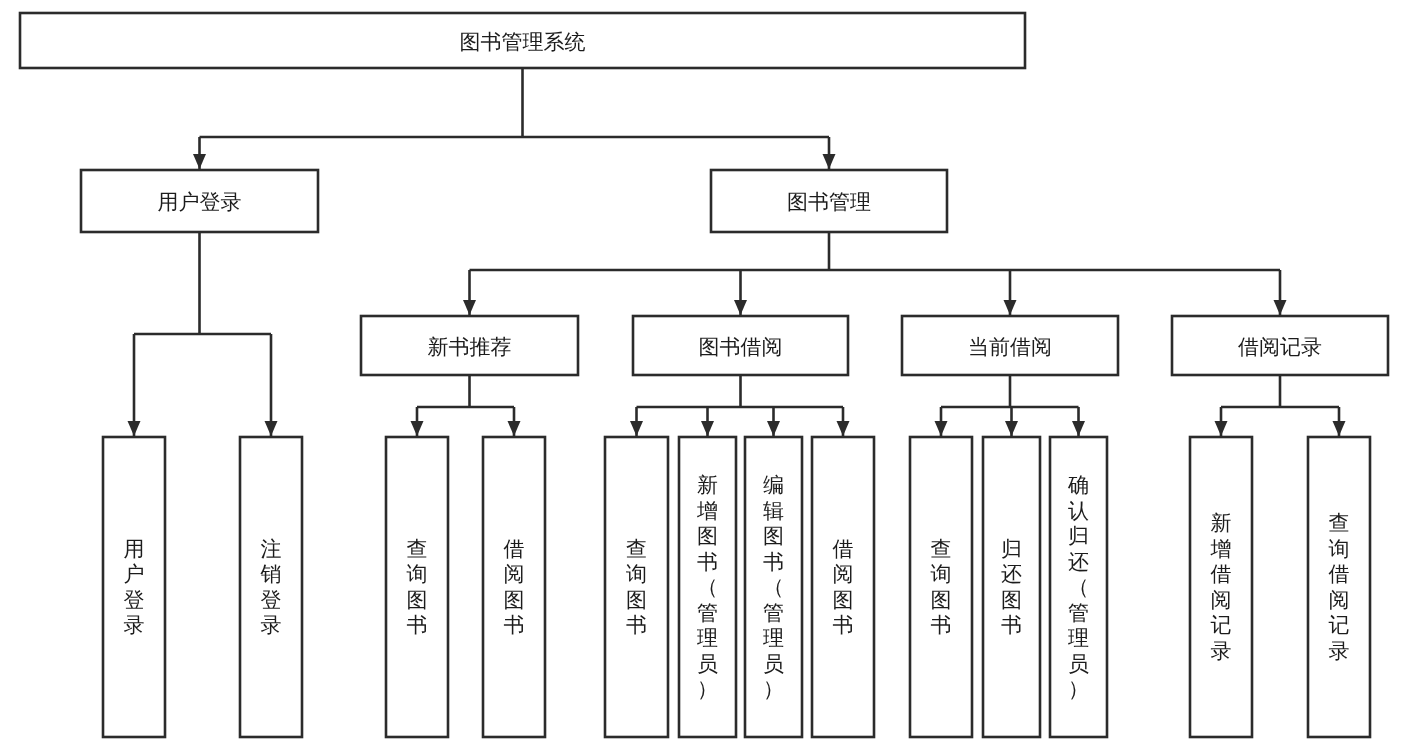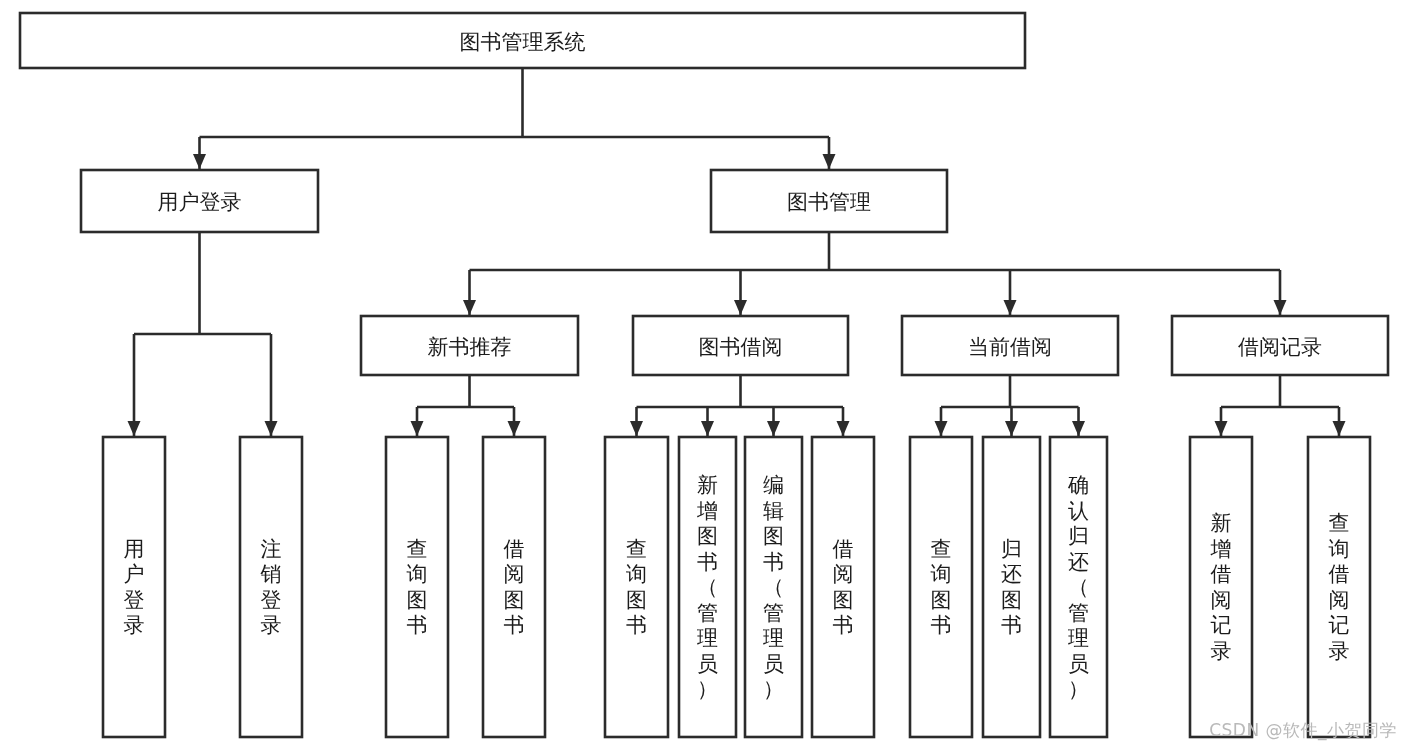--- a/index.html
+++ b/index.html
@@ -201,14 +201,13 @@
         <g>
           <rect x="1190" y="437" width="62" height="300" class="node-box"></rect>
           <text x="1221" class="node-label-v"><tspan x="1221" y="530.39">新</tspan><tspan x="1221" y="555.89">增</tspan><tspan x="1221" y="581.39">借</tspan><tspan x="1221" y="606.89">阅</tspan><tspan x="1221" y="632.39">记</tspan><tspan x="1221" y="657.89">录</tspan></text>
         </g>
         <g>
           <rect x="1308" y="437" width="62" height="300" class="node-box"></rect>
           <text x="1339" class="node-label-v"><tspan x="1339" y="530.39">查</tspan><tspan x="1339" y="555.89">询</tspan><tspan x="1339" y="581.39">借</tspan><tspan x="1339" y="606.89">阅</tspan><tspan x="1339" y="632.39">记</tspan><tspan x="1339" y="657.89">录</tspan></text>
         </g>
       </g>
   </svg>
-  <div class="watermark">CSDN @软件_小贺同学</div>
 </div>
 
 </body></html>

